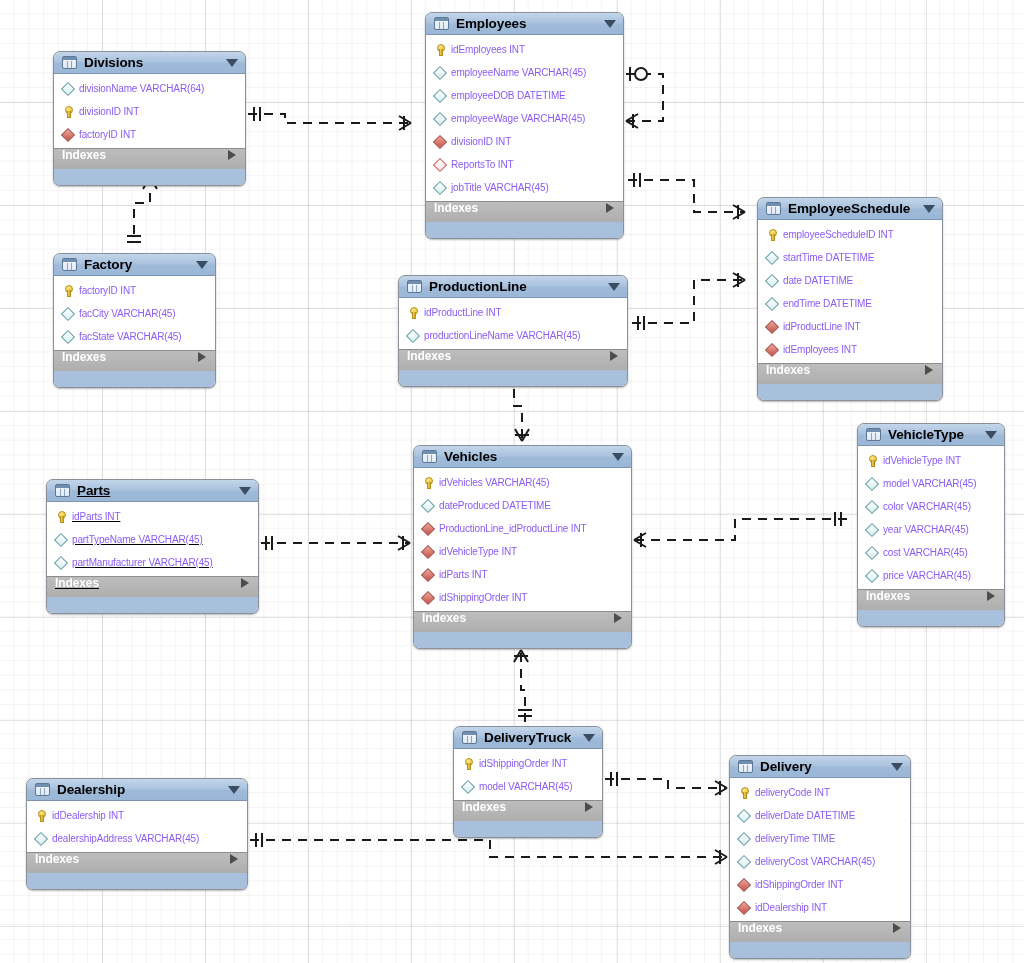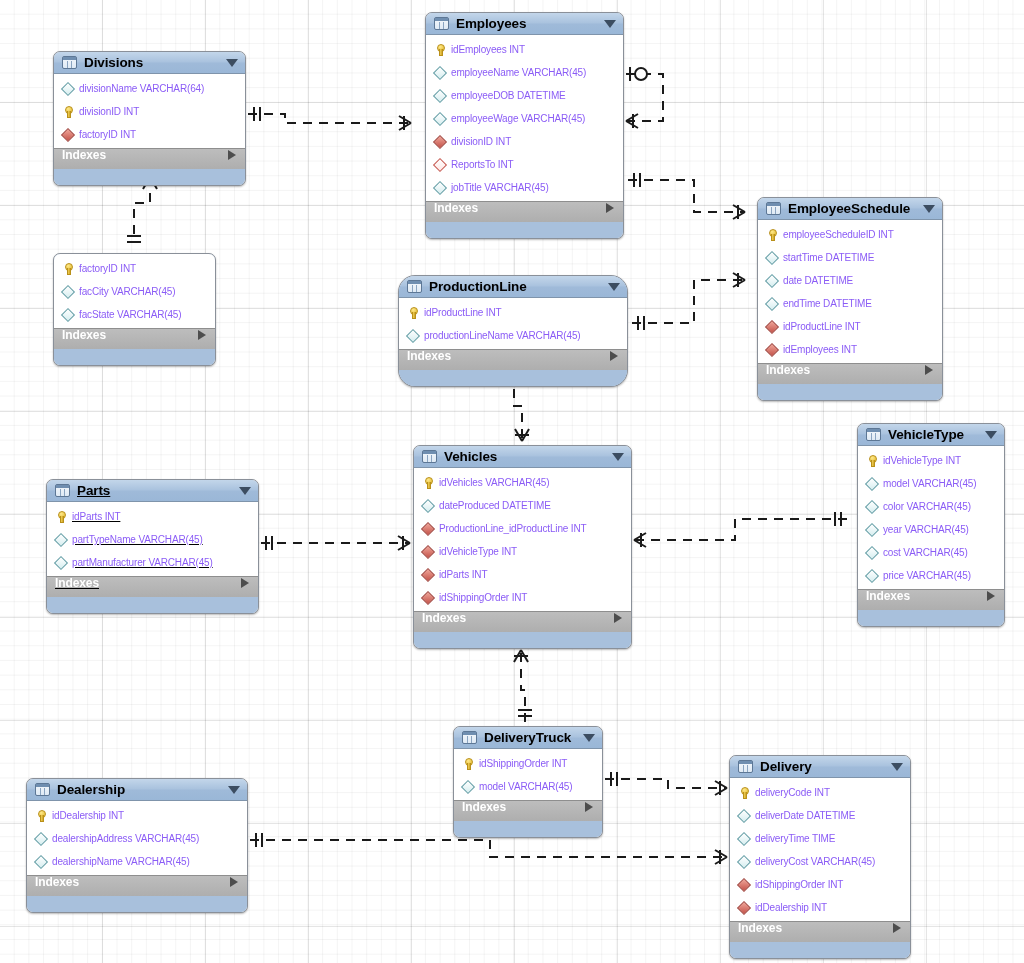--- a/index.html
+++ b/index.html
@@ -380,20 +380,25 @@
           </div>
           <div class="idx">
             <span class="idx-txt">Indexes</span>
             <span class="tri-right"></span>
           </div>
           <div class="foot"></div>
         </div>
       </div>
       <div class="tbl" style="left: 53px; top: 253px; width: 163px;">
         <div class="tbl-inner">
+          <div class="tbl-head">
+            <span class="tbl-ico"></span>
+            <span class="tbl-title">Factory</span>
+            <span class="tri-down"></span>
+          </div>
           <div class="cols">
             <div class="col">
               <span class="gl gl-key"></span>
               <span class="col-txt">factoryID INT</span>
             </div>
             <div class="col">
               <span class="gl gl-dia"></span>
               <span class="col-txt">facCity VARCHAR(45)</span>
             </div>
             <div class="col">
@@ -401,21 +406,21 @@
               <span class="col-txt">facState VARCHAR(45)</span>
             </div>
           </div>
           <div class="idx">
             <span class="idx-txt">Indexes</span>
             <span class="tri-right"></span>
           </div>
           <div class="foot"></div>
         </div>
       </div>
-      <div class="tbl" style="left: 398px; top: 275px; width: 230px; border-radius: 17px;">
+      <div class="tbl" style="left: 398px; top: 275px; width: 230px;">
         <div class="tbl-inner">
           <div class="tbl-head">
             <span class="tbl-ico"></span>
             <span class="tbl-title">ProductionLine</span>
             <span class="tri-down"></span>
           </div>
           <div class="cols">
             <div class="col">
               <span class="gl gl-key"></span>
               <span class="col-txt">idProductLine INT</span>
@@ -612,24 +617,20 @@
             <span class="tri-down"></span>
           </div>
           <div class="cols">
             <div class="col">
               <span class="gl gl-key"></span>
               <span class="col-txt">idDealership INT</span>
             </div>
             <div class="col">
               <span class="gl gl-dia"></span>
               <span class="col-txt">dealershipAddress VARCHAR(45)</span>
-            </div>
-            <div class="col">
-              <span class="gl gl-dia"></span>
-              <span class="col-txt">dealershipName VARCHAR(45)</span>
             </div>
           </div>
           <div class="idx">
             <span class="idx-txt">Indexes</span>
             <span class="tri-right"></span>
           </div>
           <div class="foot"></div>
         </div>
       </div>
     </div>

